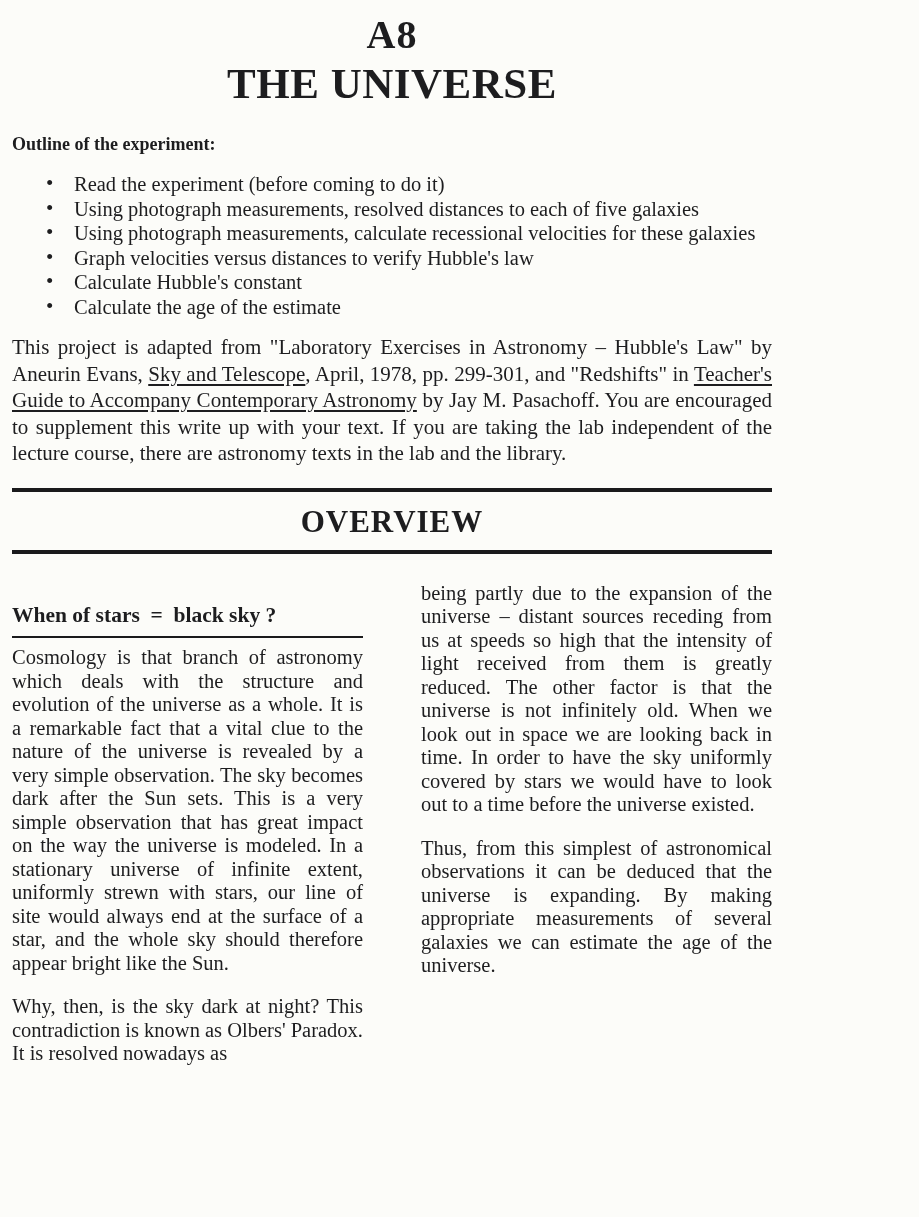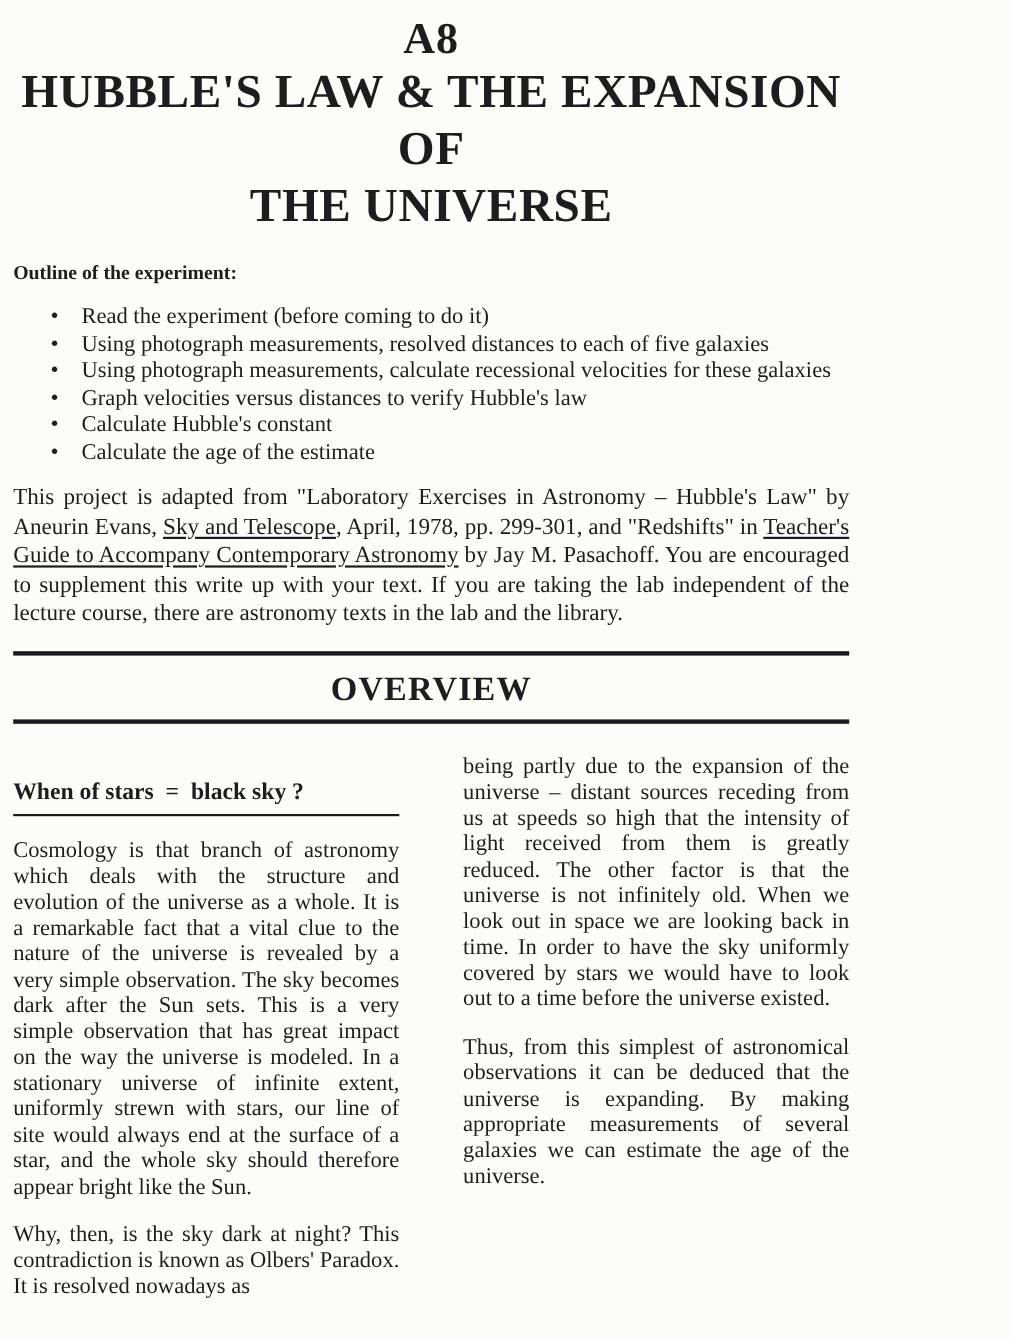--- a/index.html
+++ b/index.html
@@ -39,37 +39,36 @@
   .overview-heading { text-align: center; font-size: 31px; font-weight: 700;
                       letter-spacing: 1px; margin: 12px 0 10px 0; }
 
   
   .cols { display: flex; gap: 58px; margin-top: 28px; }
   .col { flex: 1 1 0; font-size: 20.5px; line-height: 23.5px; text-align: justify; }
   .col-heading { margin-top: 22px; font-size: 21.5px; font-weight: 700;
                  border-bottom: 2px solid #1a1a1c; padding-bottom: 9px;
                  white-space: pre-wrap; text-align: left; }
   .col p { margin: 0; }
-  .col-left p.first { margin-top: 20px; }
+  .col-left p.first { margin-top: 8px; }
   .col p + p { margin-top: 20px; }
   .col-right p.first { margin-top: 0; }
 
   
   .page-number { position: absolute; top: 1226px; left: 0; width: 896px;
                  text-align: center; font-size: 23px; }
 </style>
 </head>
 <body>
 
 <div class="page">
   <div class="content">
 
     <div class="title-block">
       <div class="title-code">A8</div>
-      <div class="title-main">HUBBLE'S LAW &amp; THE EXPANSION OF</div>
       <div class="title-main">THE UNIVERSE</div>
     </div>
 
     <div class="outline-heading">Outline of the experiment:</div>
 
     <ul class="bullets">
       <li>Read the experiment (before coming to do it)</li>
       <li>Using photograph measurements, resolved distances to each of five galaxies</li>
       <li>Using photograph measurements, calculate recessional velocities for these galaxies</li>
       <li>Graph velocities versus distances to verify Hubble's law</li>

